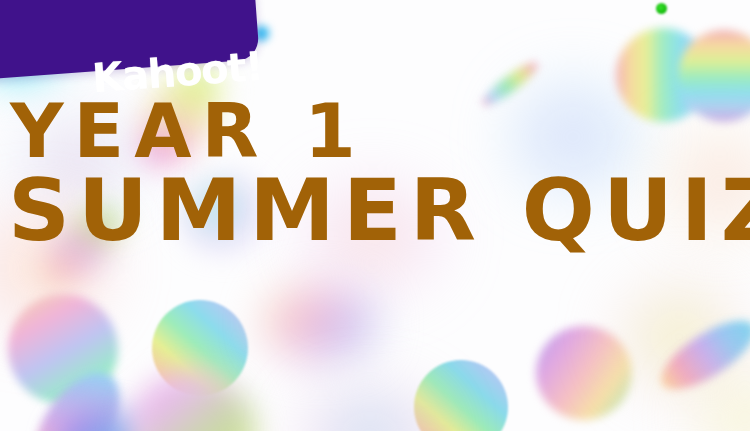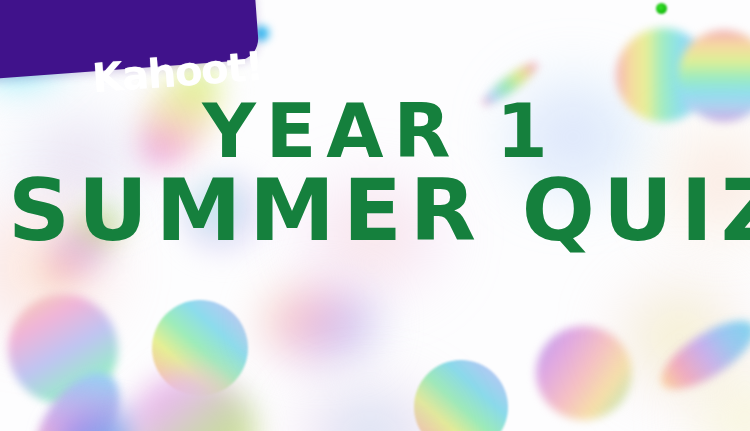--- a/index.html
+++ b/index.html
@@ -65,22 +65,21 @@
     text-shadow: 0 0 1px rgba(255,255,255,0.5);
   }
 
   
   .headline {
     position: absolute;
     left: 0;
     right: 0;
     top: 96px;
     z-index: 15;
-    text-align: center;
-    color: #15803d;
+    color: #a16207;
     font-family: "DejaVu Sans", sans-serif;
     font-weight: bold;
     line-height: 0.96;
     pointer-events: none;
   }
   .headline-line {
     display: block;
     white-space: nowrap;
   }
   .line-1 {

